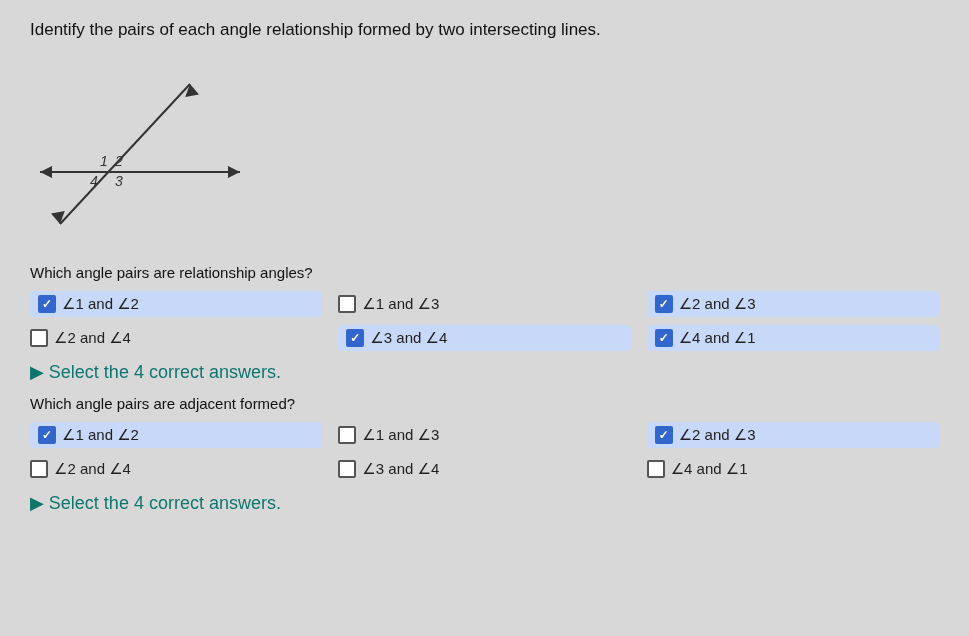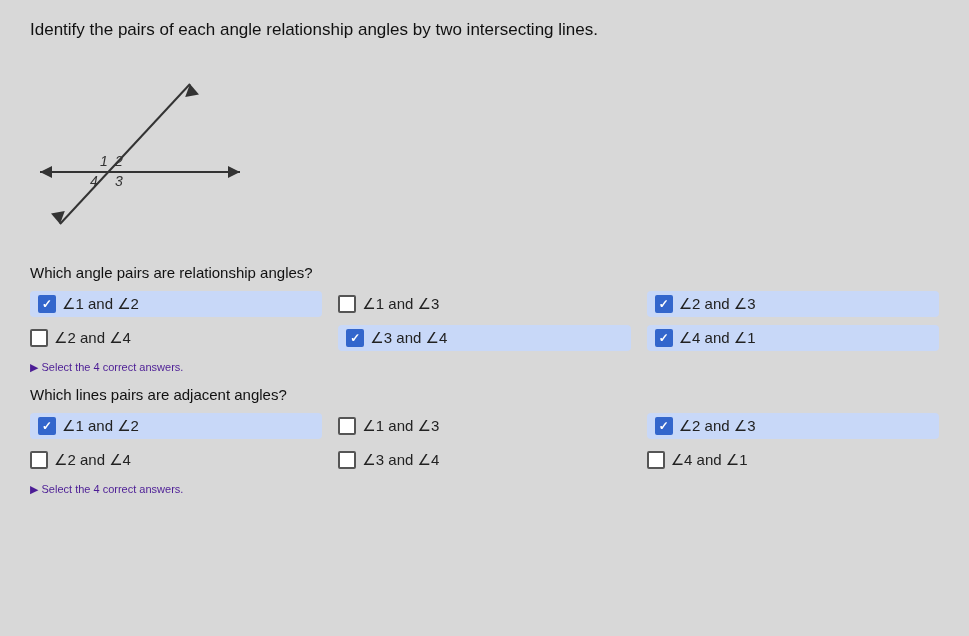--- a/index.html
+++ b/index.html
@@ -67,32 +67,32 @@
       background: #3366cc;
       border-color: #3366cc;
     }
     .checkbox.checked-box::after {
       content: '✓';
       color: white;
       font-size: 12px;
       font-weight: bold;
     }
     .hint-text {
-      font-size: 11px;
-      color: #4c1d95;
+      font-size: 18px;
+      color: #0f766e;
       margin-bottom: 12px;
     }
     .hint-text::before {
       content: '▶ ';
     }
   </style>
 </head>
 <body>
 
-<div class="question-text">Identify the pairs of each angle relationship angles by two intersecting lines.</div>
+<div class="question-text">Identify the pairs of each angle relationship formed by two intersecting lines.</div>
 
 <div class="diagram-area">
   <svg viewBox="0 0 220 200" xmlns="http://www.w3.org/2000/svg">
 
     <line x1="30" y1="170" x2="160" y2="30" stroke="#333" stroke-width="2"></line>
 
     <polygon points="160,30 153,42 167,42" fill="#333" transform="rotate(-10, 160, 30)"></polygon>
 
     <polygon points="30,170 23,158 37,158" fill="#333" transform="rotate(-10, 30, 170)"></polygon>
 
@@ -133,21 +133,21 @@
       <span>∠3 and ∠4</span>
     </div>
     <div class="option-cell checked">
       <div class="checkbox checked-box"></div>
       <span>∠4 and ∠1</span>
     </div>
   </div>
 
 <div class="hint-text">Select the 4 correct answers.</div>
 
-<div class="sub-question">Which lines pairs are adjacent angles?</div>
+<div class="sub-question">Which angle pairs are adjacent formed?</div>
 
 <div class="options-grid" id="adj-grid">
 <div class="option-cell checked">
       <div class="checkbox checked-box"></div>
       <span>∠1 and ∠2</span>
     </div>
     <div class="option-cell">
       <div class="checkbox"></div>
       <span>∠1 and ∠3</span>
     </div>

